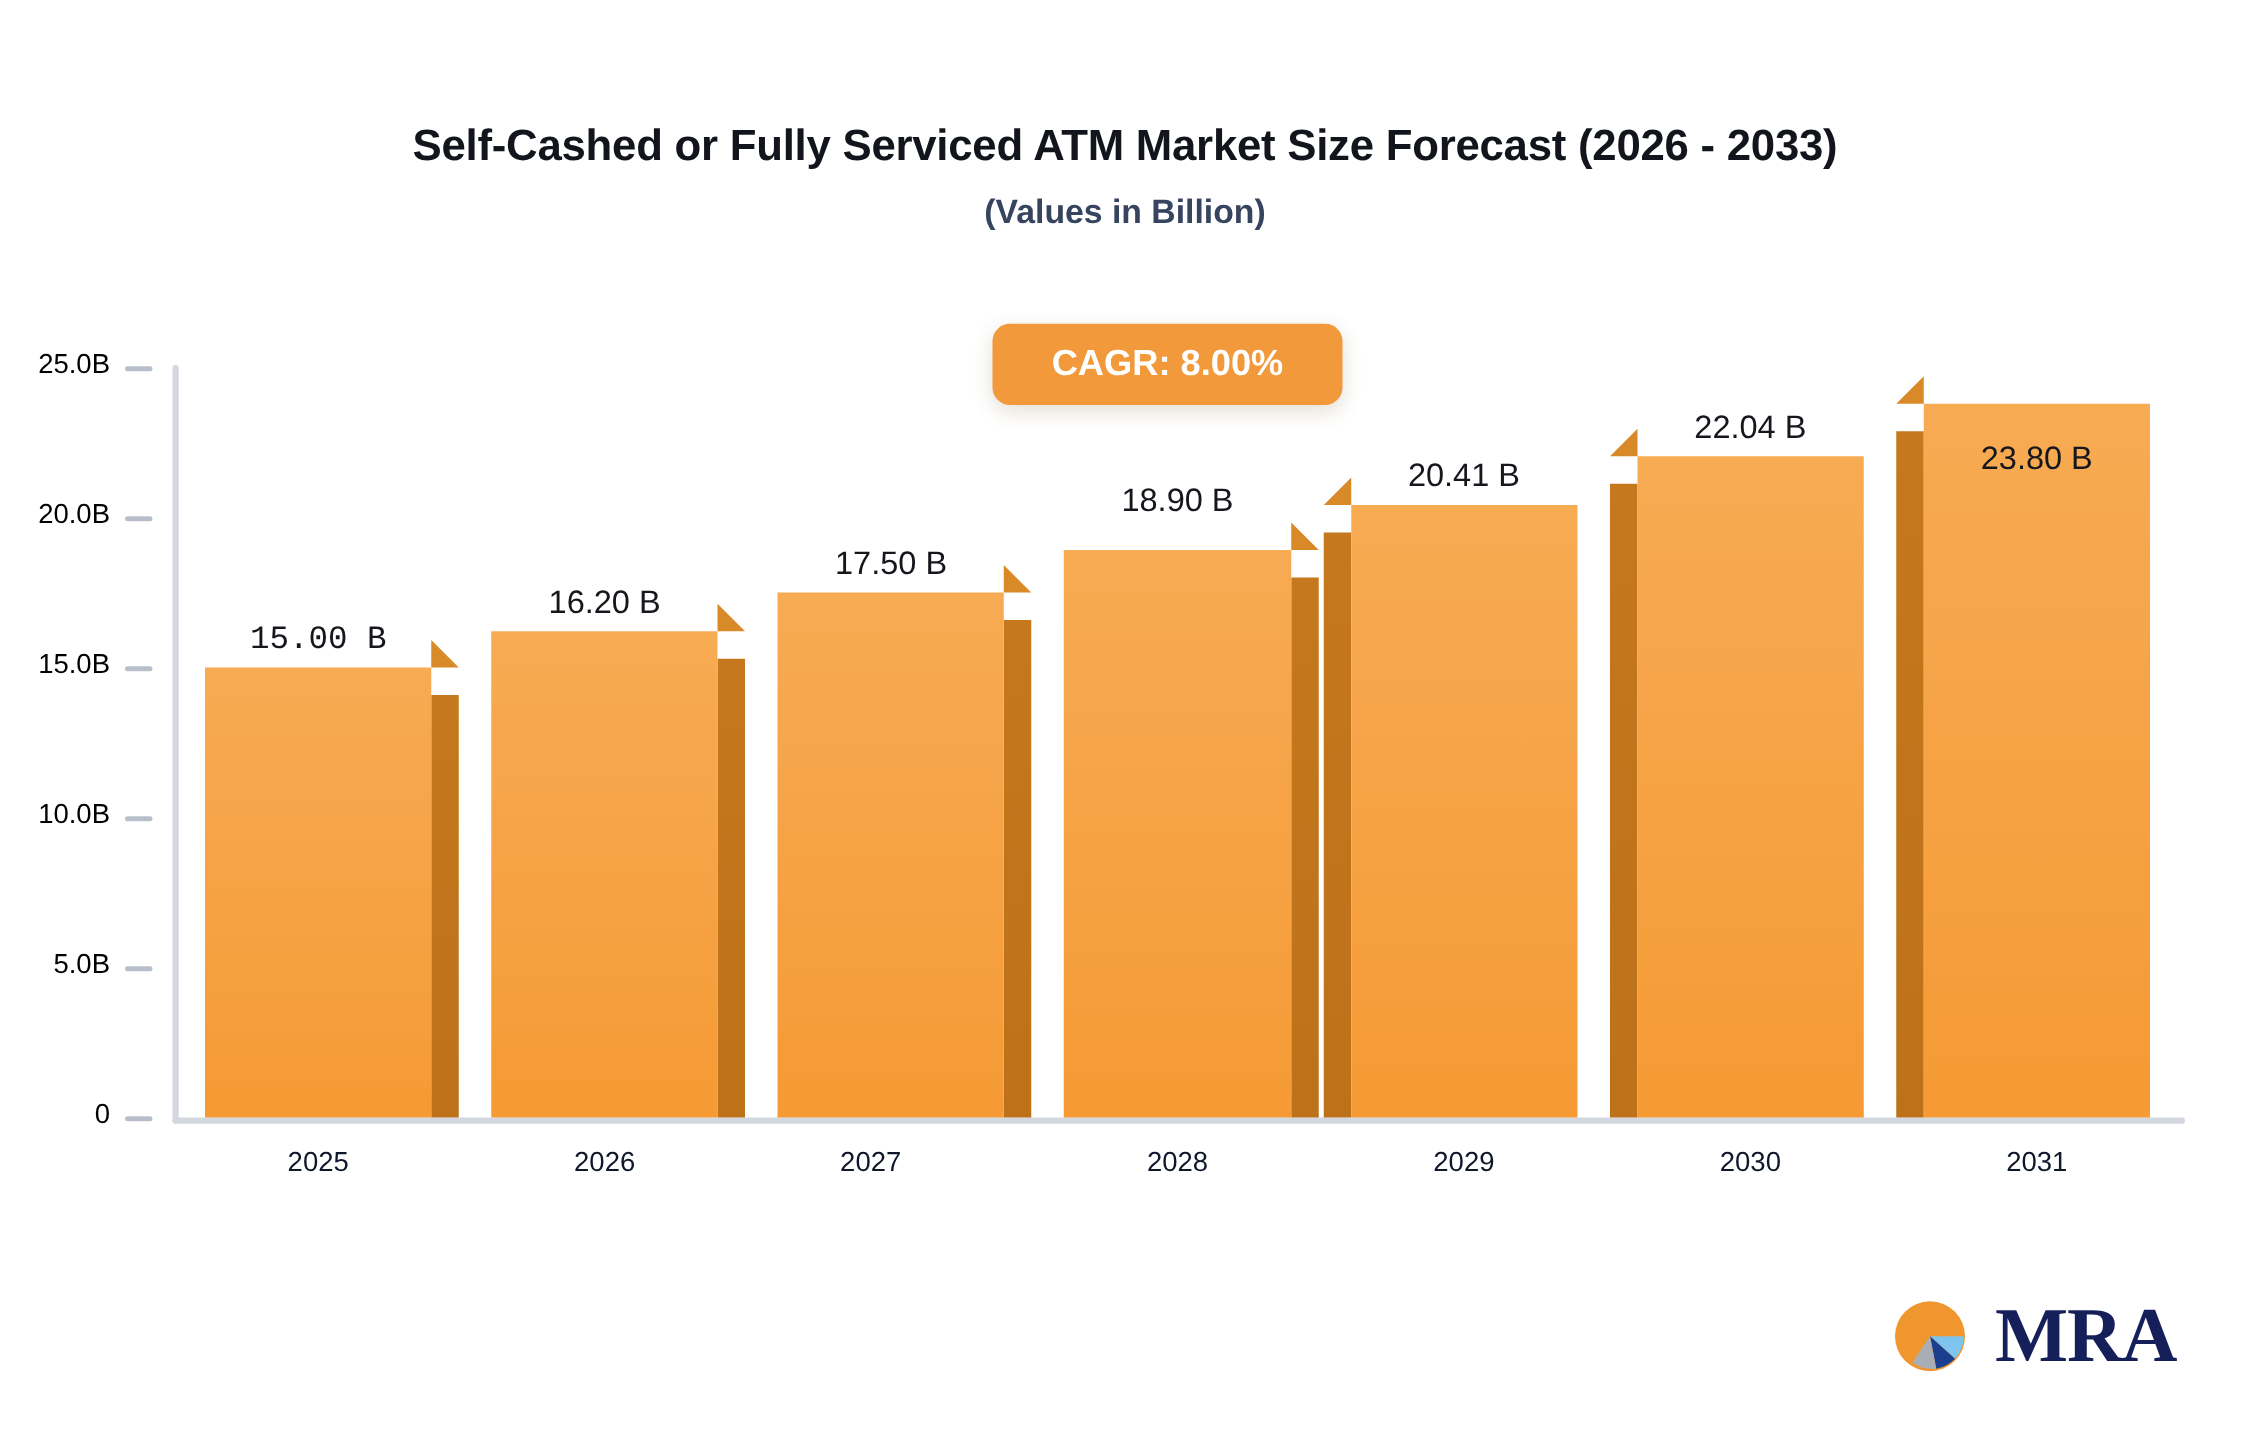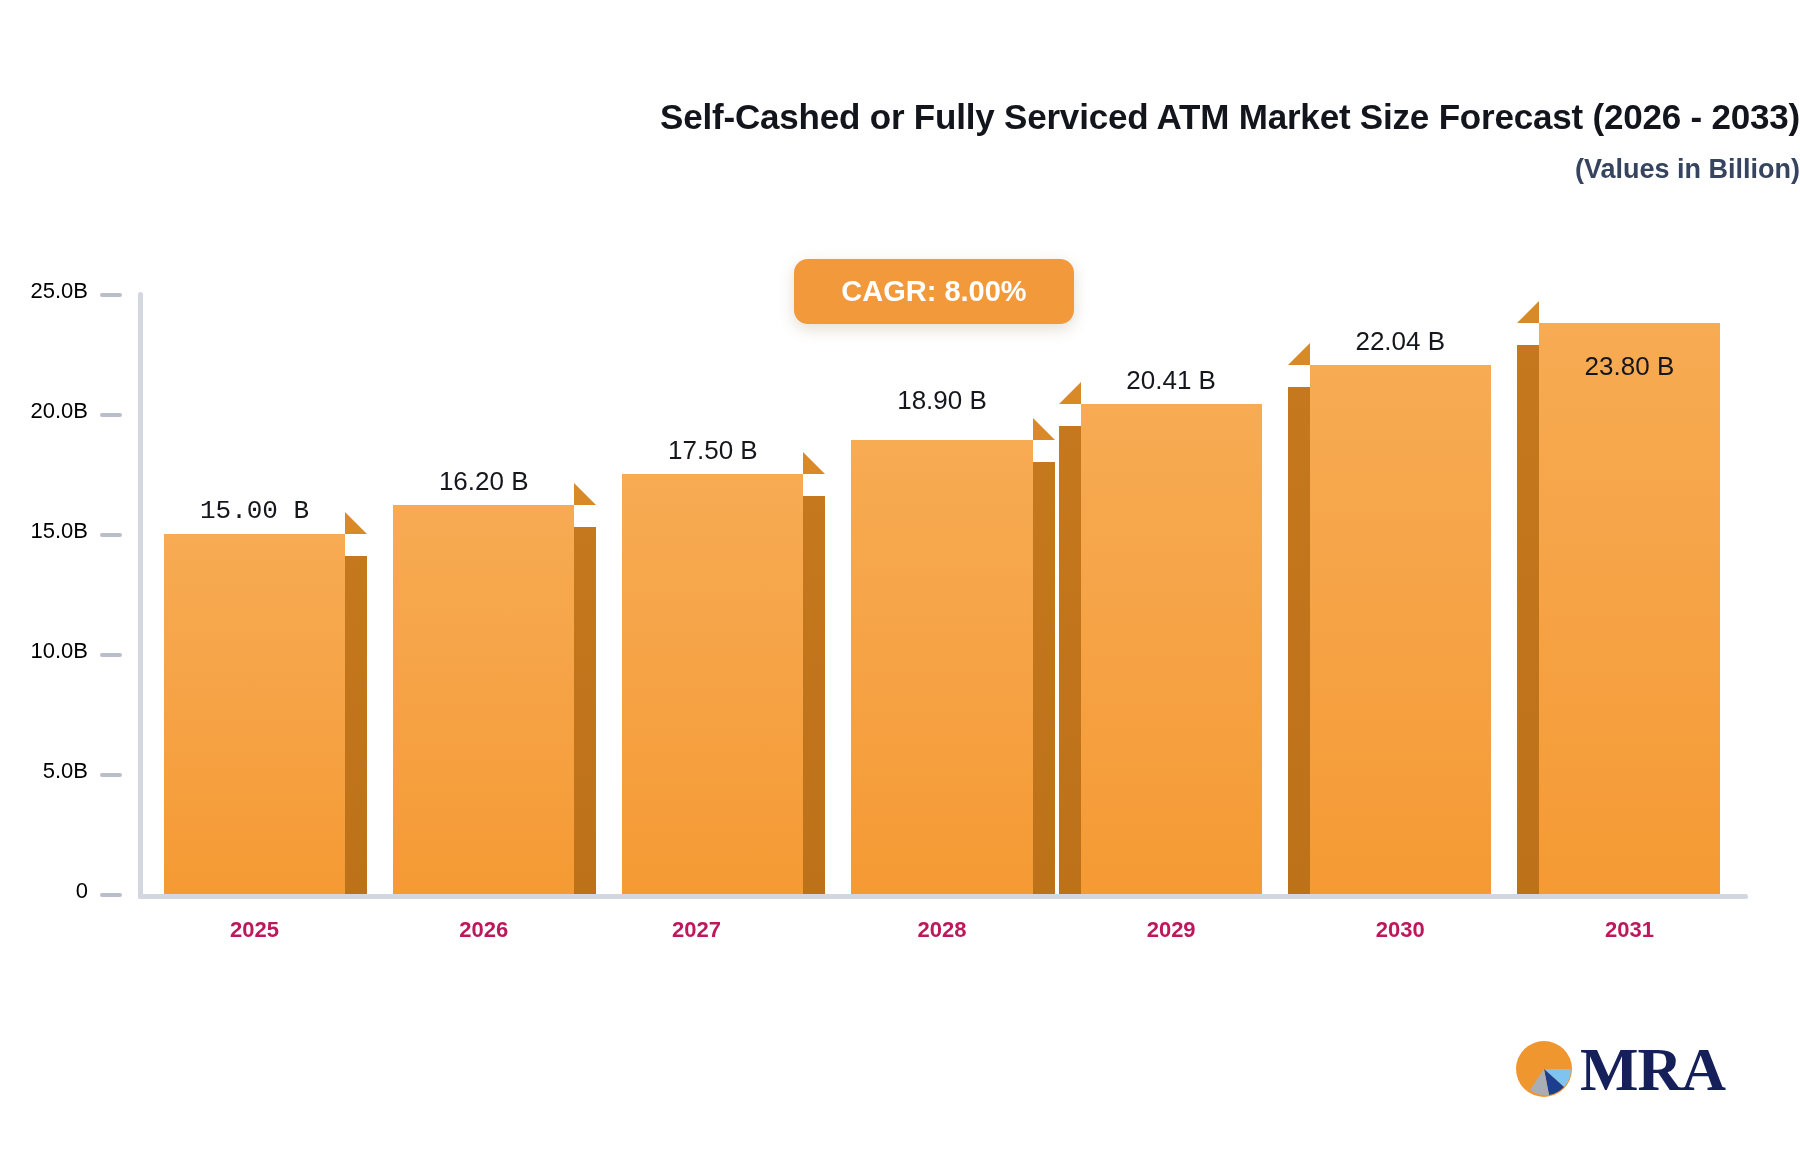--- a/index.html
+++ b/index.html
@@ -20,21 +20,21 @@
     inset: 0;
     background: #ffffff;
   }
 
   
   .title-block {
     position: absolute;
     top: 96px;
     left: 0;
     width: 1800px;
-    text-align: right;
+    text-align: center;
   }
   .chart-title {
     font-size: 35px;
     font-weight: 700;
     color: #12151c;
     letter-spacing: -0.2px;
     line-height: 1.18;
     margin: 0;
   }
   .chart-subtitle {
@@ -117,23 +117,23 @@
     width: 22px;
     height: 4px;
     background: #b9bfca;
     border-radius: 2px;
   }
 
   .xtick-label {
     position: absolute;
     top: 917px;
     font-size: 22px;
-    color: #be185d;
+    color: #0f172a;
     text-align: center;
-    font-weight: 700;
+    font-weight: 400;
   }
 
   
   .bar-group {
     position: absolute;
     bottom: 0;
   }
   .bar-face {
     position: absolute;
     left: 0;
@@ -165,21 +165,21 @@
     font-weight: 400;
   }
 
   
   .logo {
     position: absolute;
     left: 1516px;
     top: 1040px;
     display: flex;
     align-items: center;
-    gap: 8px;
+    gap: 24px;
   }
   .logo-mark {
     position: relative;
     width: 56px;
     height: 56px;
     border-radius: 50%;
     overflow: hidden;
     background: #f0962f;
   }
   .logo-text {

